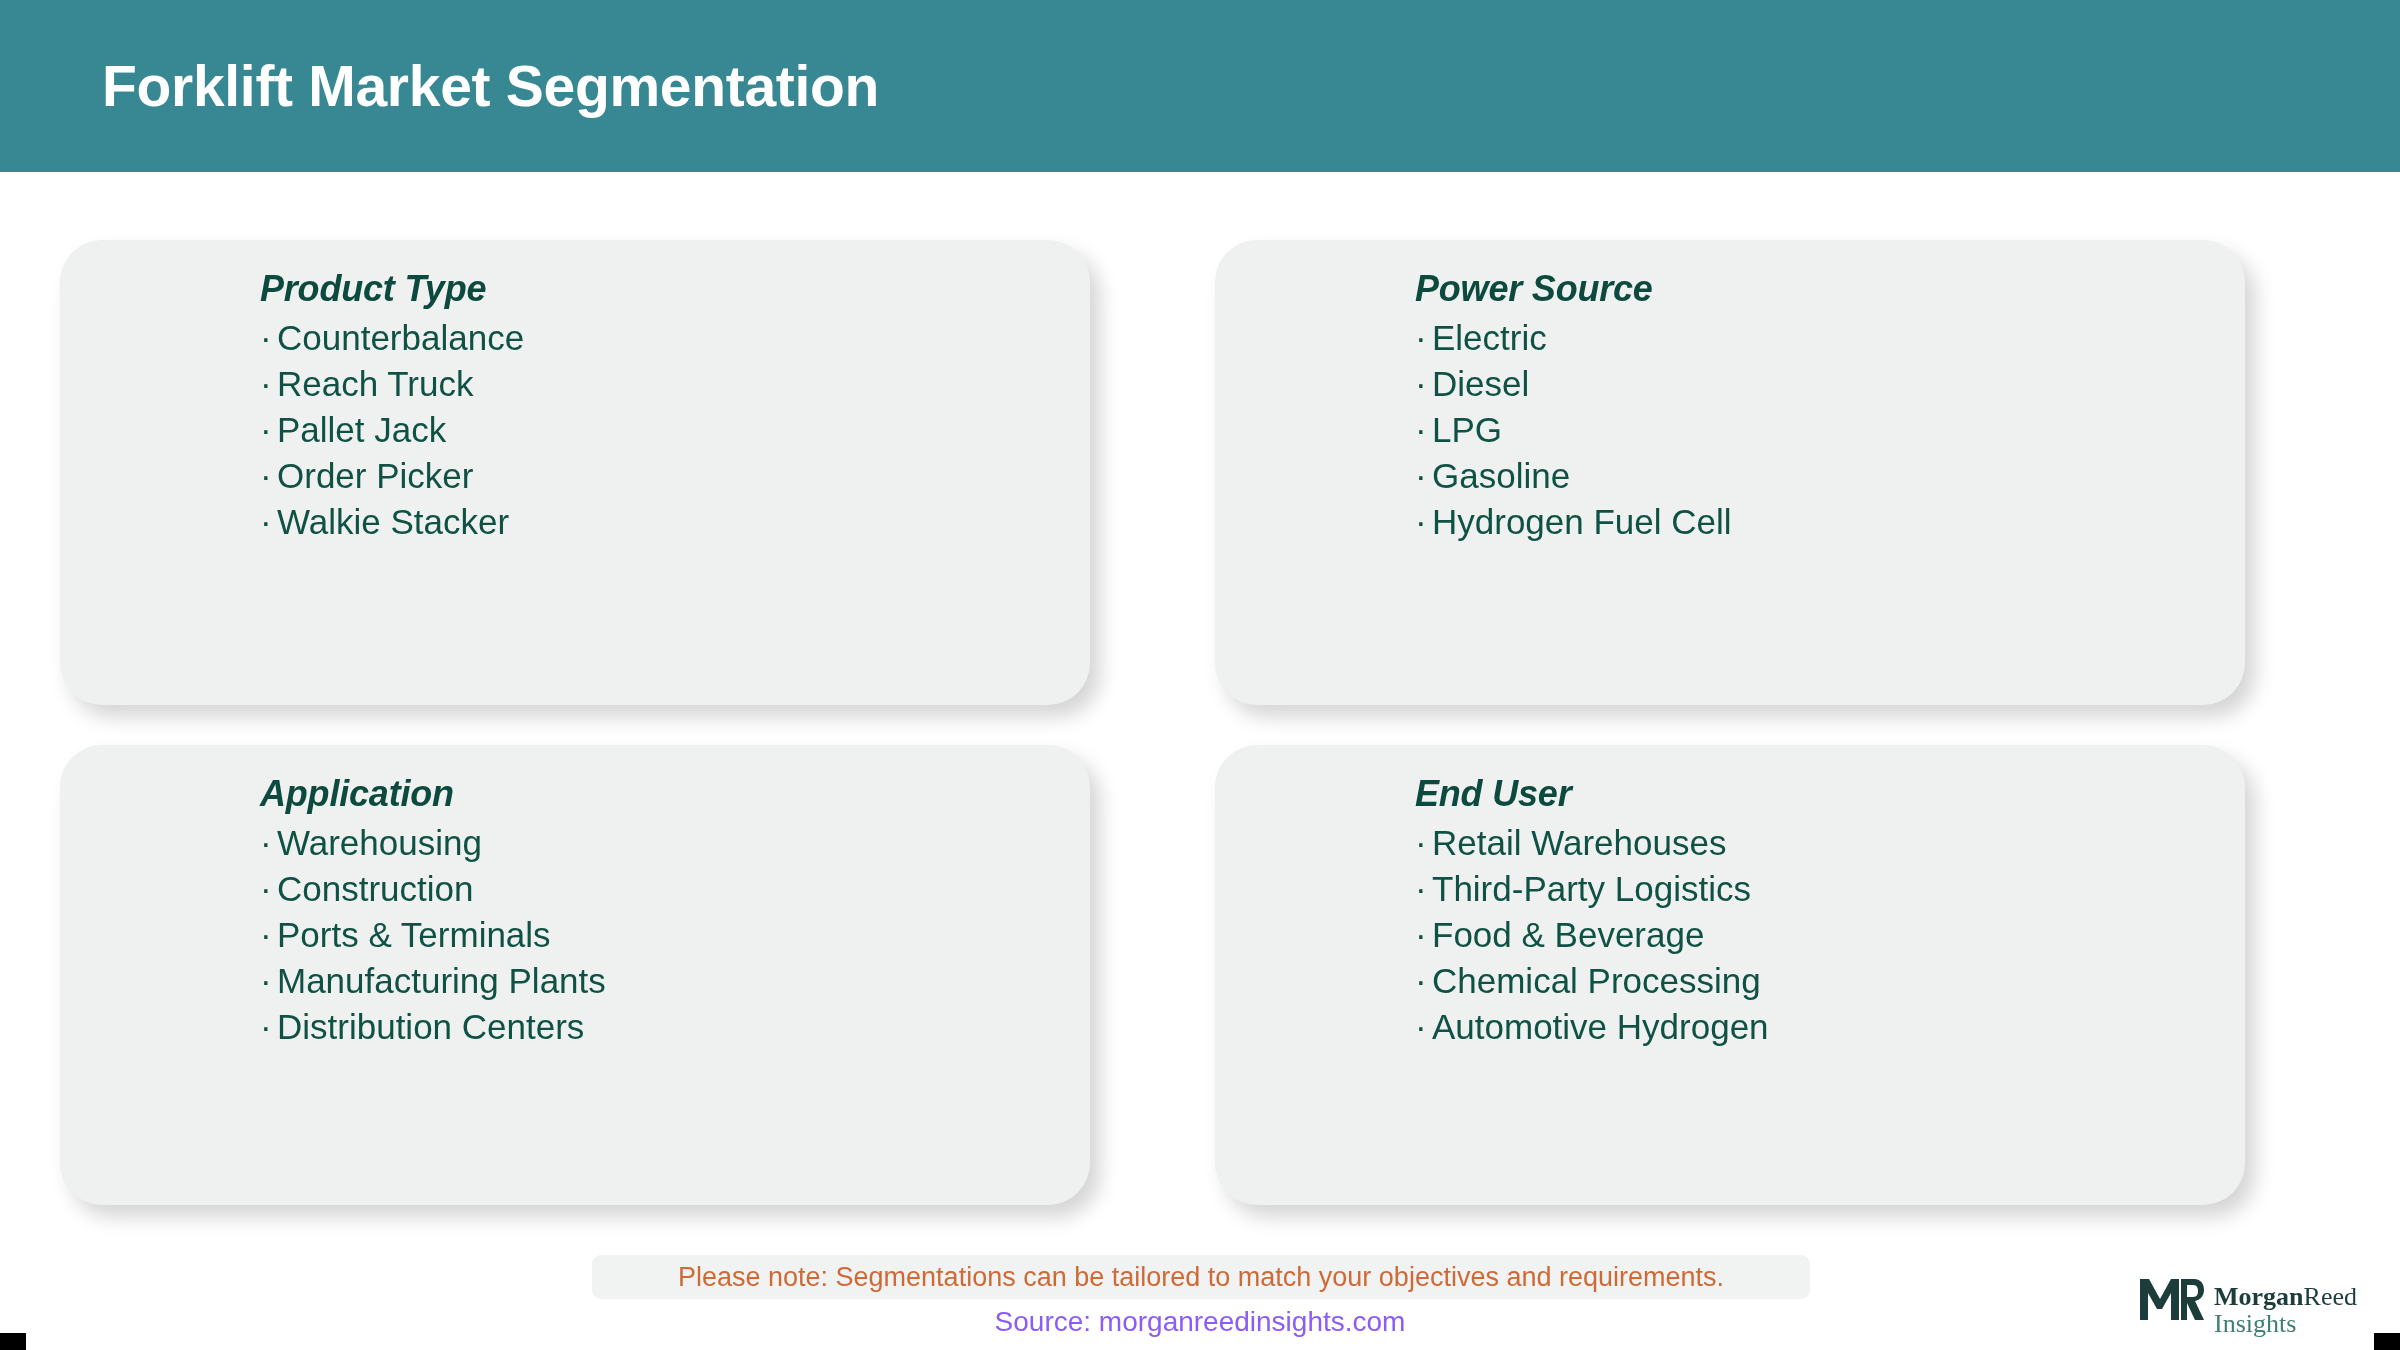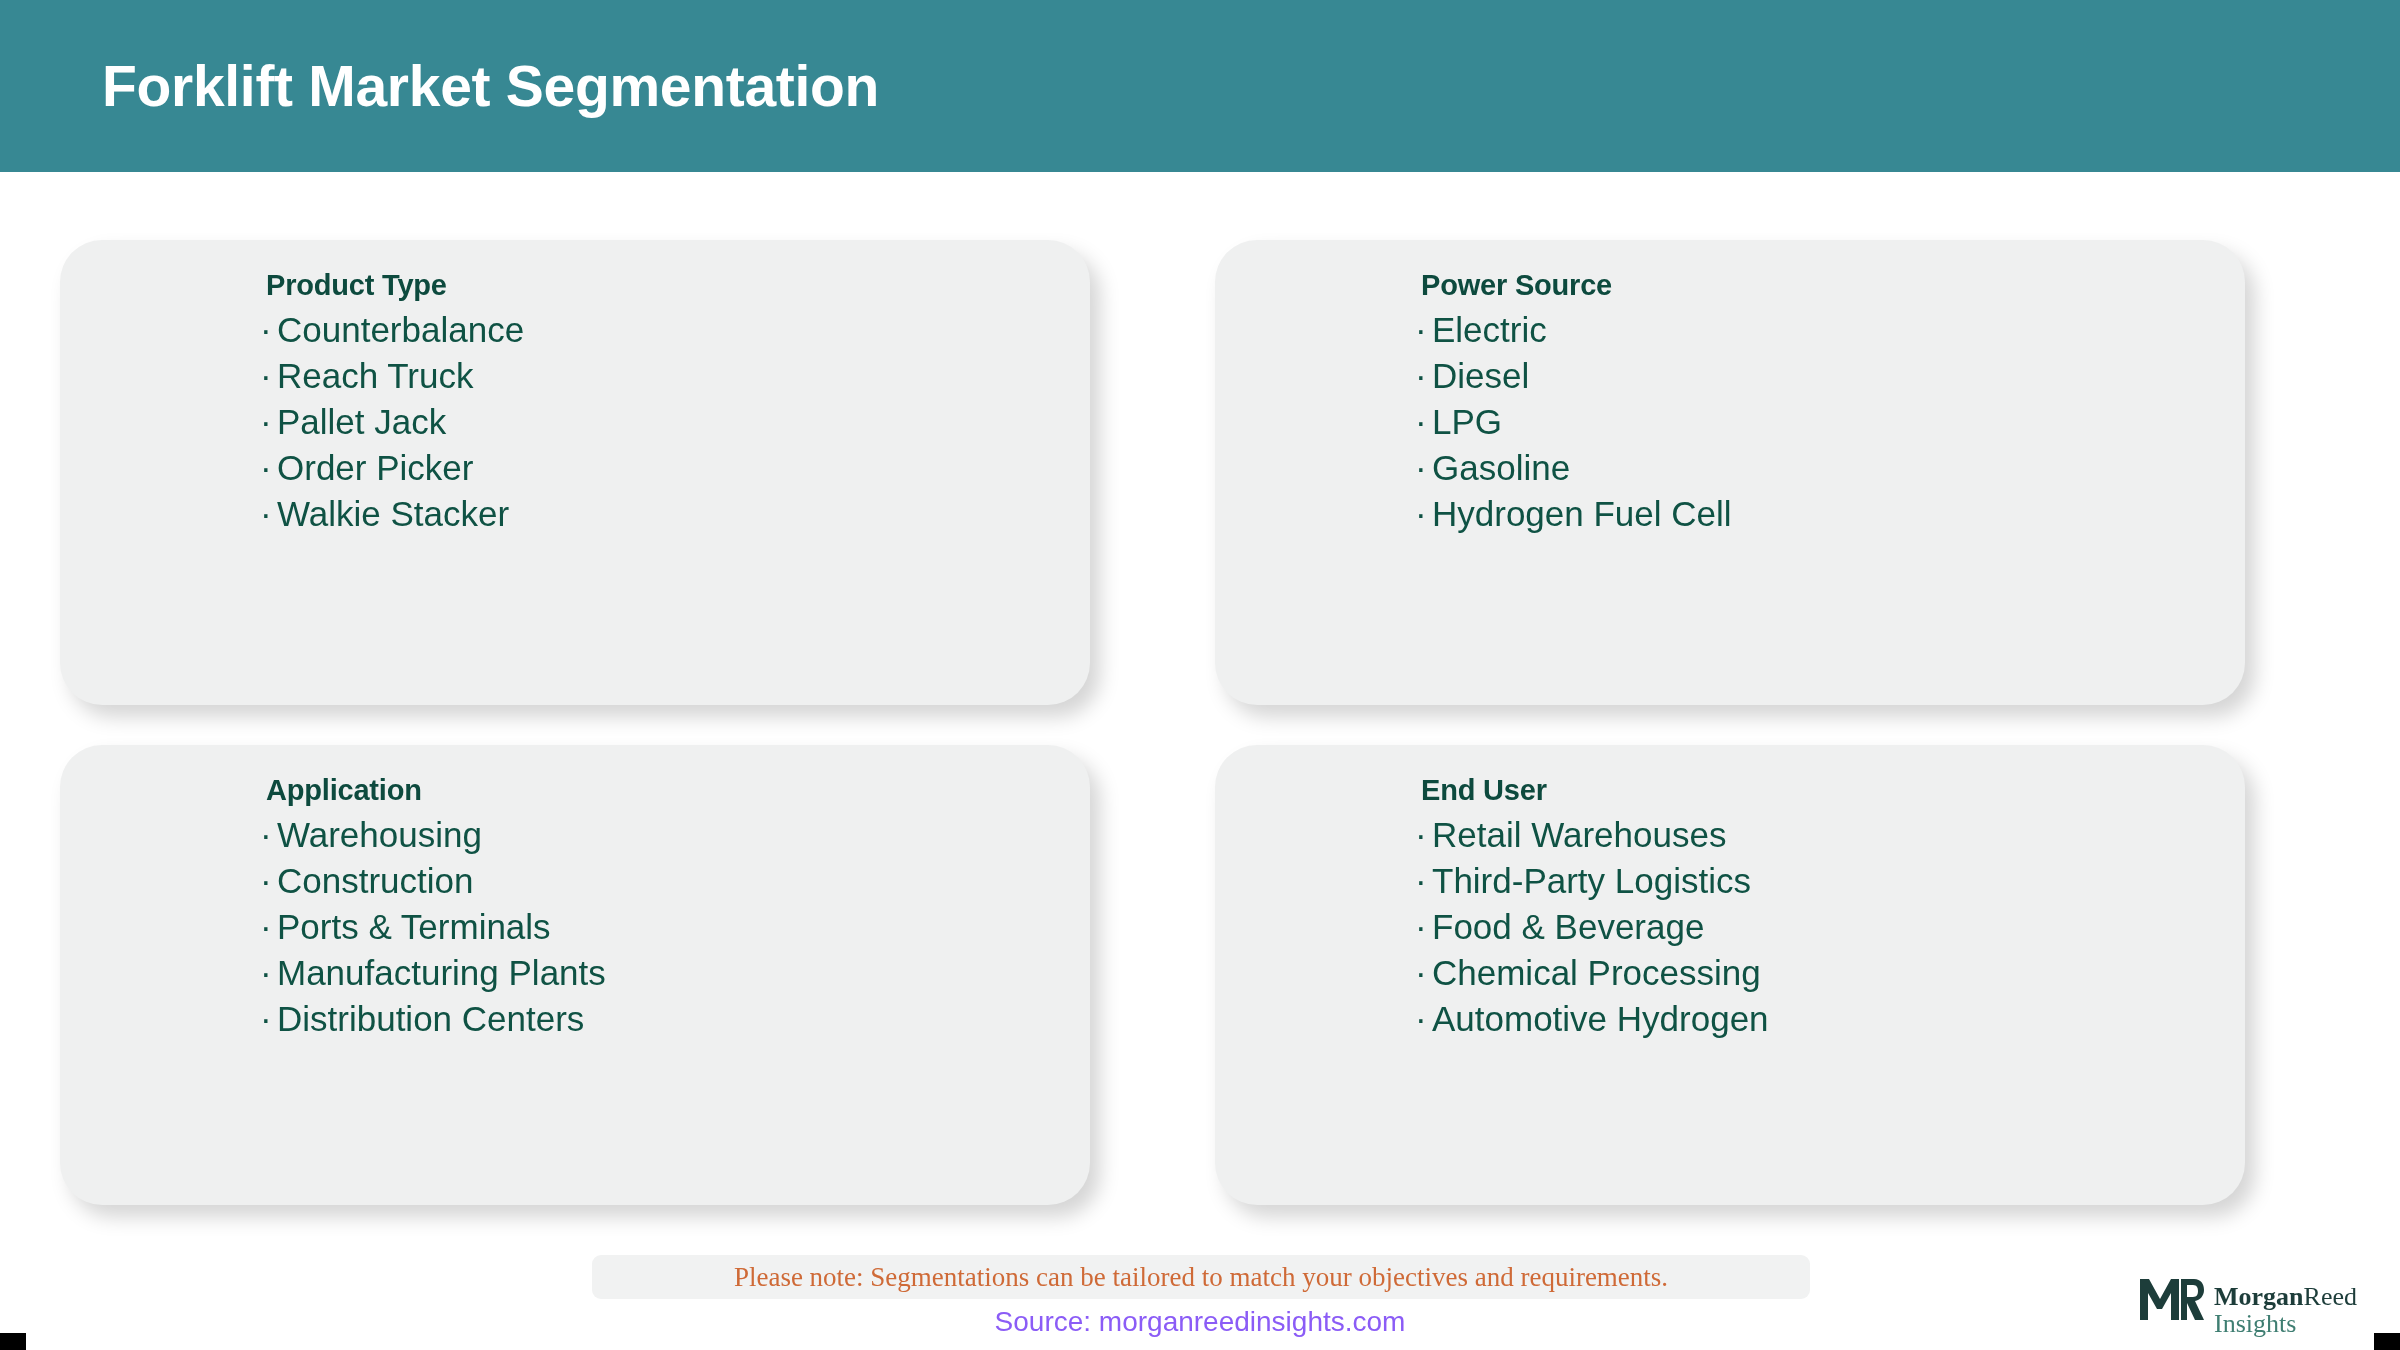--- a/index.html
+++ b/index.html
@@ -61,26 +61,27 @@
     position: absolute;
     left: 200px;
     top: 30px;
     right: 40px;
   }
   .card.c2 .card-inner,
   .card.c3 .card-inner { top: 30px; }
 
   .card-heading {
     color: #0d4a3e;
-    font-size: 29px;
+    font-size: 36px;
     font-weight: bold;
     line-height: 1.08;
-    margin: 0 0 6px 6px;
+    margin: 0 0 6px 0;
     letter-spacing: -0.2px;
     white-space: nowrap;
+    font-style: italic;
   }
   .card-list {
     list-style: none;
     margin: 0;
     padding: 0;
   }
   .card-list li {
     color: #0f5244;
     font-size: 35px;
     line-height: 46px;
@@ -107,21 +108,20 @@
     border-radius: 9px;
     display: flex;
     align-items: center;
     justify-content: center;
   }
   .note-text {
     color: #cf6a37;
     font-size: 27px;
     line-height: 1;
     white-space: nowrap;
-    font-family: Liberation Serif, serif;
   }
   .source-text {
     position: absolute;
     left: 0;
     top: 1308px;
     width: 2400px;
     text-align: center;
     color: #8b5cf6;
     font-size: 28px;
     line-height: 1;

